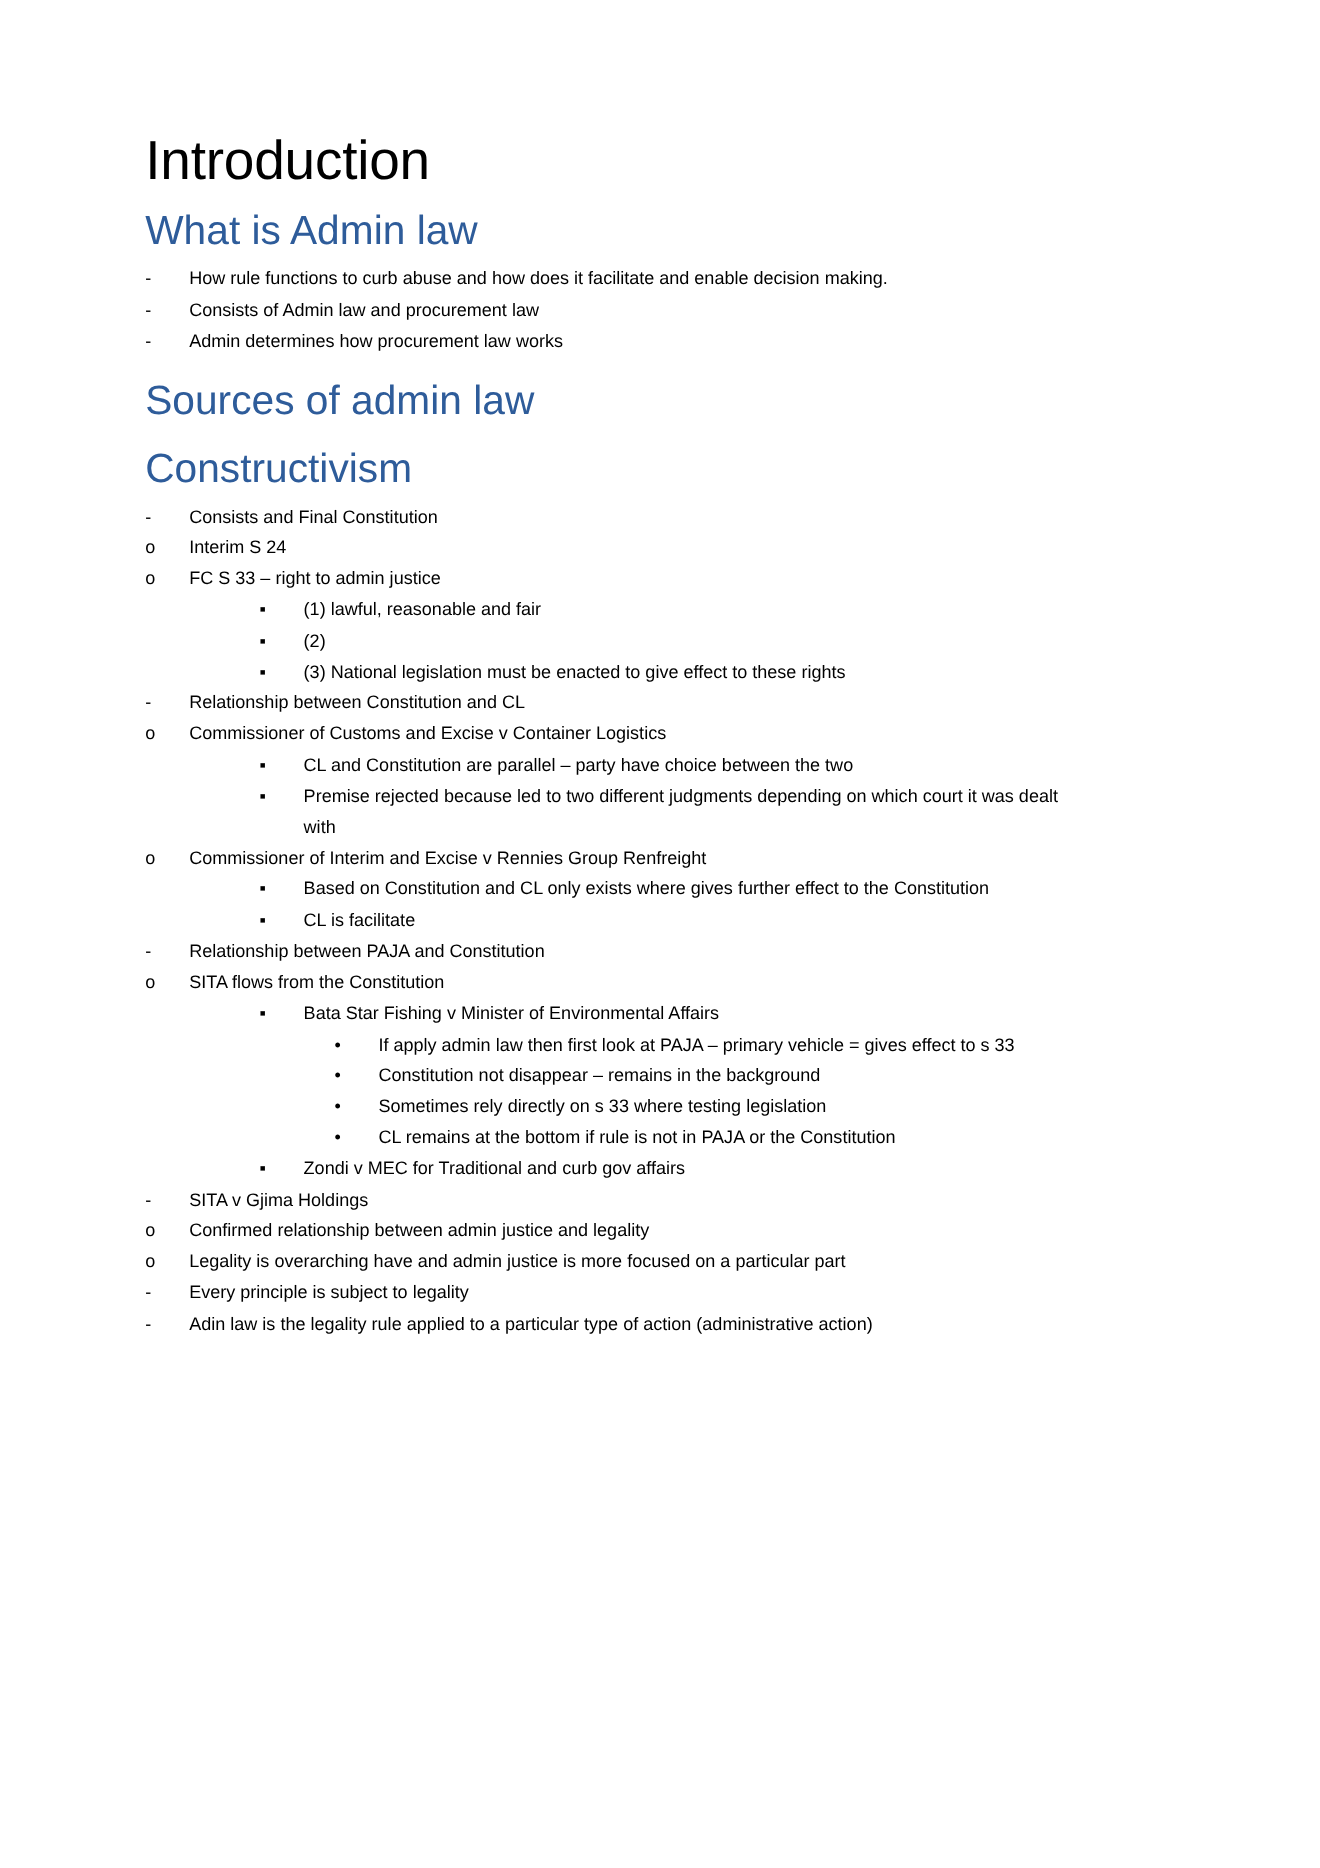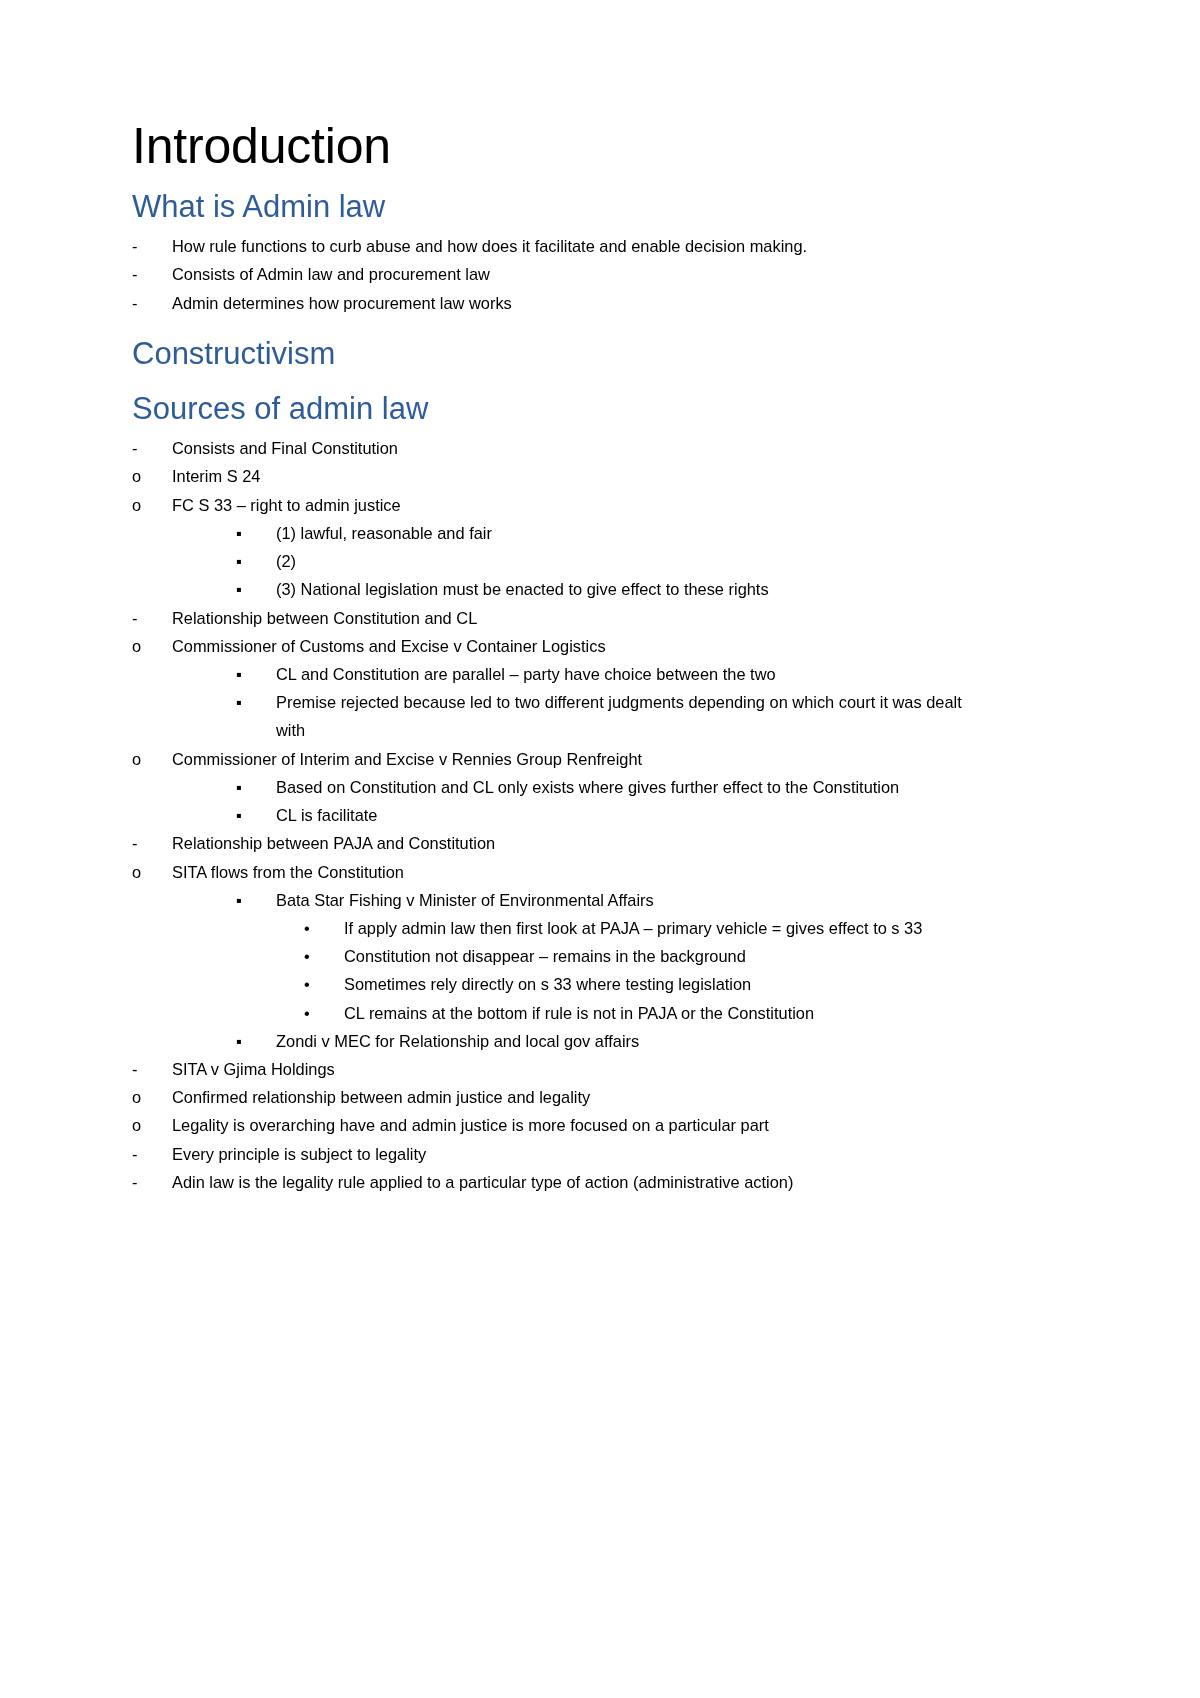--- a/index.html
+++ b/index.html
@@ -29,21 +29,21 @@
   
   .doc-title {
     font-size: 50px;
     font-weight: 400;
     line-height: 1.12;
     color: #000000;
     letter-spacing: -0.2px;
     margin: 0 0 14px 0;
   }
   .h2 {
-    font-size: 31px;
+    font-size: 37px;
     font-weight: 400;
     line-height: 1.2;
     color: #2E5C9A;
     letter-spacing: 0px;
     margin: 18px 0 7px 0;
   }
   .h2.first { margin-top: 6px; }
 
   
   ul.lvl {
@@ -103,24 +103,24 @@
       <li class="item">
         <span class="bullet dash">-</span>
         <span class="txt">Consists of Admin law and procurement law</span>
       </li>
       <li class="item">
         <span class="bullet dash">-</span>
         <span class="txt">Admin determines how procurement law works</span>
       </li>
     </ul>
 
+    <h2 class="h2">Sources of admin law</h2>
+
     <h2 class="h2">Constructivism</h2>
 
-    <h2 class="h2">Sources of admin law</h2>
-
     <ul class="lvl l1">
       <li class="item">
         <span class="bullet dash">-</span>
         <span class="txt">Consists and Final Constitution</span>
       </li>
     </ul>
     <ul class="lvl l2">
       <li class="item">
         <span class="bullet circle">o</span>
         <span class="txt">Interim S 24</span>
@@ -216,21 +216,21 @@
         <span class="txt">Sometimes rely directly on s 33 where testing legislation</span>
       </li>
       <li class="item">
         <span class="bullet disc">•</span>
         <span class="txt">CL remains at the bottom if rule is not in PAJA or the Constitution</span>
       </li>
     </ul>
     <ul class="lvl l3" style="margin-left:104px">
       <li class="item">
         <span class="bullet square">▪</span>
-        <span class="txt">Zondi v MEC for Relationship and local gov affairs</span>
+        <span class="txt">Zondi v MEC for Traditional and curb gov affairs</span>
       </li>
     </ul>
 
     <ul class="lvl l1">
       <li class="item">
         <span class="bullet dash">-</span>
         <span class="txt">SITA v Gjima Holdings</span>
       </li>
     </ul>
     <ul class="lvl l2">

